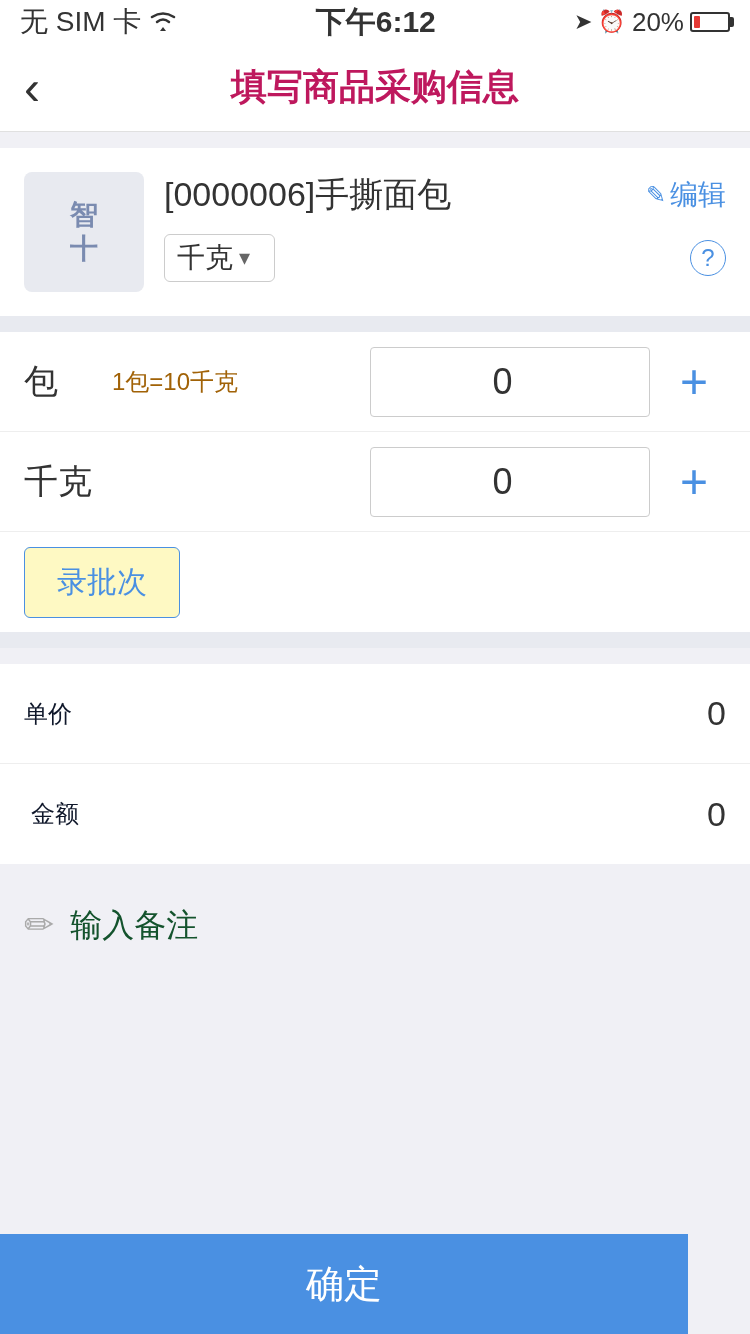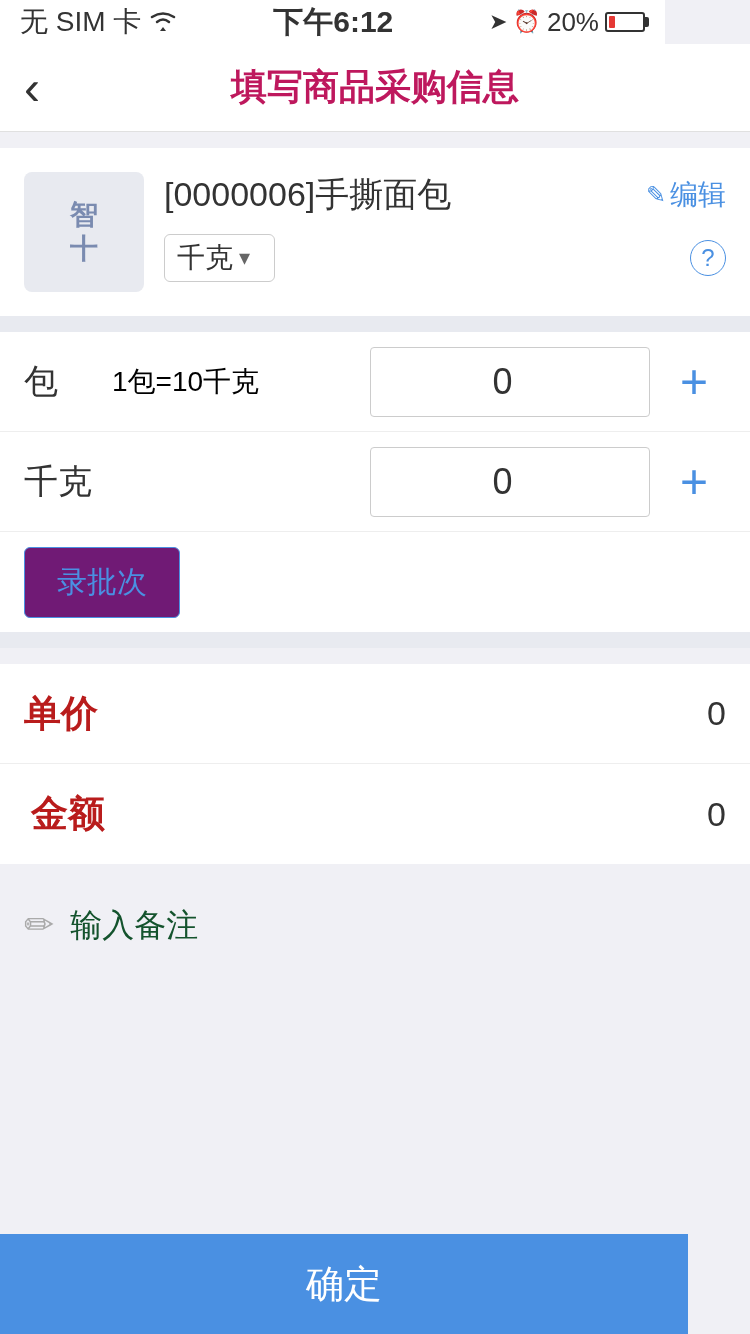--- a/index.html
+++ b/index.html
@@ -8,21 +8,21 @@
       width: 750px;
       min-height: 1334px;
       font-family: -apple-system, "PingFang SC", "Helvetica Neue", Arial, sans-serif;
       background: #f0f0f5;
       font-size: 32px;
       color: #333;
     }
 
     
     .status-bar {
-      width: 665px;
+      width: 750px;
       height: 44px;
       background: #fff;
       display: flex;
       align-items: center;
       justify-content: space-between;
       padding: 8px 20px;
       font-size: 28px;
       font-weight: 500;
     }
     .status-left { display: flex; align-items: center; gap: 8px; }
@@ -118,21 +118,21 @@
     .input-row {
       display: flex; align-items: center;
       padding: 0 24px;
       height: 100px;
       border-bottom: 1px solid #eee;
     }
     .input-label {
       font-size: 34px; color: #333; min-width: 80px;
     }
     .input-sub-label {
-      font-size: 28px; color: #000000; margin-left: 8px;
+      font-size: 24px; color: #a16207; margin-left: 8px;
     }
     .input-field-wrap {
       flex: 1; display: flex; align-items: center; justify-content: flex-end; gap: 12px;
     }
     .quantity-input {
       width: 280px; height: 70px;
       border: 1px solid #ccc; border-radius: 4px;
       text-align: center; font-size: 36px; color: #333;
       background: #fff;
       outline: none;
@@ -150,33 +150,33 @@
       display: flex; align-items: center; justify-content: space-between;
       padding: 0 24px;
       height: 100px;
       background: #fff;
     }
     .summary-text { font-size: 34px; color: #333; }
     .batch-btn {
       border: 1.5px solid #4a90e2; border-radius: 6px;
       padding: 14px 32px;
       font-size: 30px; color: #4a90e2;
-      background: #701a75; cursor: pointer;
+      background: #fef9c3; cursor: pointer;
     }
 
     
     .price-section { background: #fff; margin-top: 16px; }
     .price-row {
       display: flex; align-items: center; justify-content: space-between;
       padding: 0 24px;
       height: 100px;
       border-bottom: 1px solid #eee;
     }
     .price-row:last-child { border-bottom: none; margin-left: 7px; }
-    .price-label { font-size: 37px; color: #b91c1c; font-weight: bold; }
+    .price-label { font-size: 24px; color: #0f172a; }
     .price-value { font-size: 34px; color: #333; }
 
     
     .note-area {
       background: #f0f0f5;
       padding: 24px;
       display: flex; align-items: flex-start; gap: 16px;
       margin-top: 16px;
       min-height: 100px;
     }

